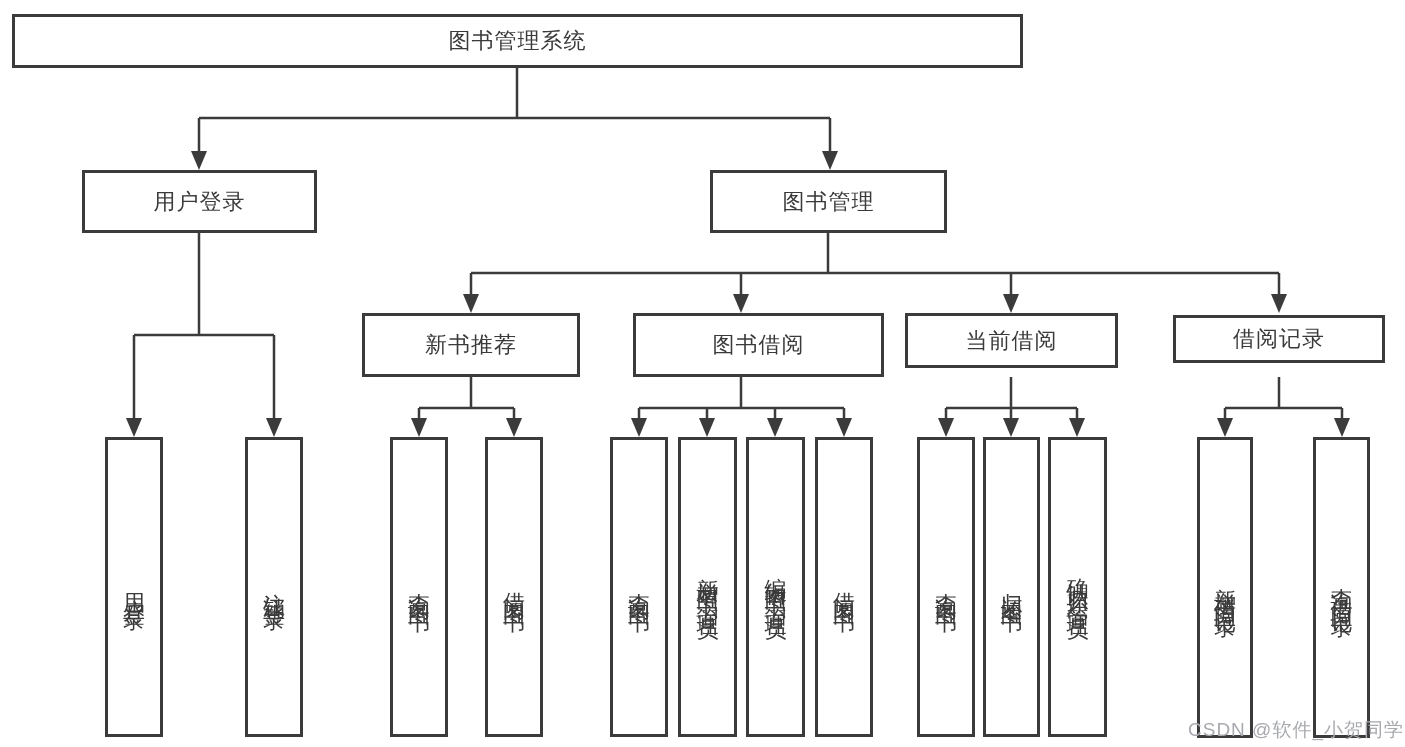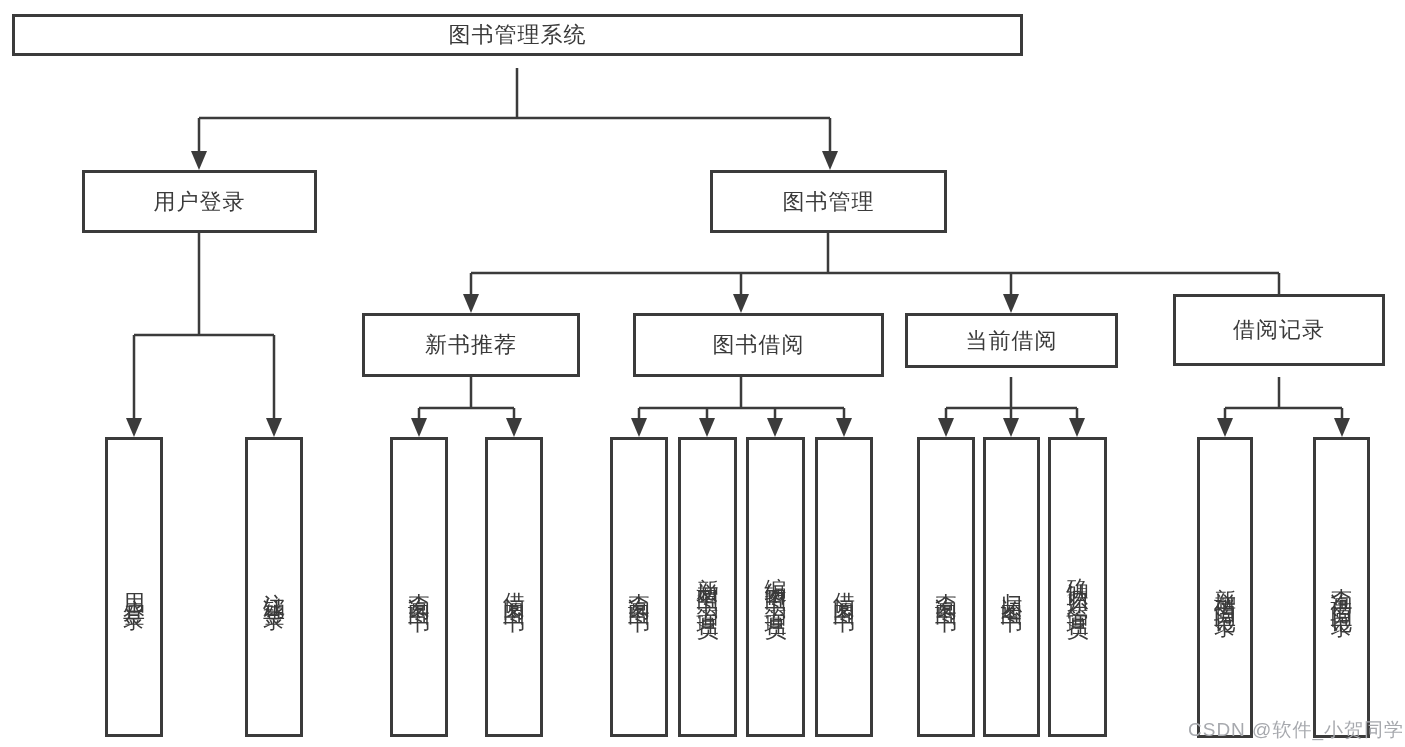--- a/index.html
+++ b/index.html
@@ -87,41 +87,41 @@
       <polygon points="767,418 783,418 775,437"></polygon>
       <polygon points="836,418 852,418 844,437"></polygon>
       <polygon points="938,418 954,418 946,437"></polygon>
       <polygon points="1003,418 1019,418 1011,437"></polygon>
       <polygon points="1069,418 1085,418 1077,437"></polygon>
       <polygon points="1217,418 1233,418 1225,437"></polygon>
       <polygon points="1334,418 1350,418 1342,437"></polygon>
     </g>
   </svg>
 
-  <div class="node hnode" style="left:12px;top:14px;width:1011px;height:42px">
+  <div class="node hnode" style="left:12px;top:14px;width:1011px;height:54px">
     <span class="lbl">图书管理系统</span>
   </div>
 
   <div class="node hnode" style="left:82px;top:170px;width:235px;height:63px">
     <span class="lbl">用户登录</span>
   </div>
   <div class="node hnode" style="left:710px;top:170px;width:237px;height:63px">
     <span class="lbl">图书管理</span>
   </div>
 
   <div class="node hnode" style="left:362px;top:313px;width:218px;height:64px">
     <span class="lbl">新书推荐</span>
   </div>
   <div class="node hnode" style="left:633px;top:313px;width:251px;height:64px">
     <span class="lbl">图书借阅</span>
   </div>
   <div class="node hnode" style="left:905px;top:313px;width:213px;height:55px">
     <span class="lbl">当前借阅</span>
   </div>
-  <div class="node hnode" style="left:1173px;top:294px;width:212px;height:72px">
+  <div class="node hnode" style="left:1173px;top:315px;width:212px;height:48px">
     <span class="lbl">借阅记录</span>
   </div>
 
   <div class="node vnode" style="left:105px;top:437px;width:58px;height:300px">
     <span class="vlbl">用户登录</span>
   </div>
   <div class="node vnode" style="left:245px;top:437px;width:58px;height:300px">
     <span class="vlbl">注销登录</span>
   </div>
 

